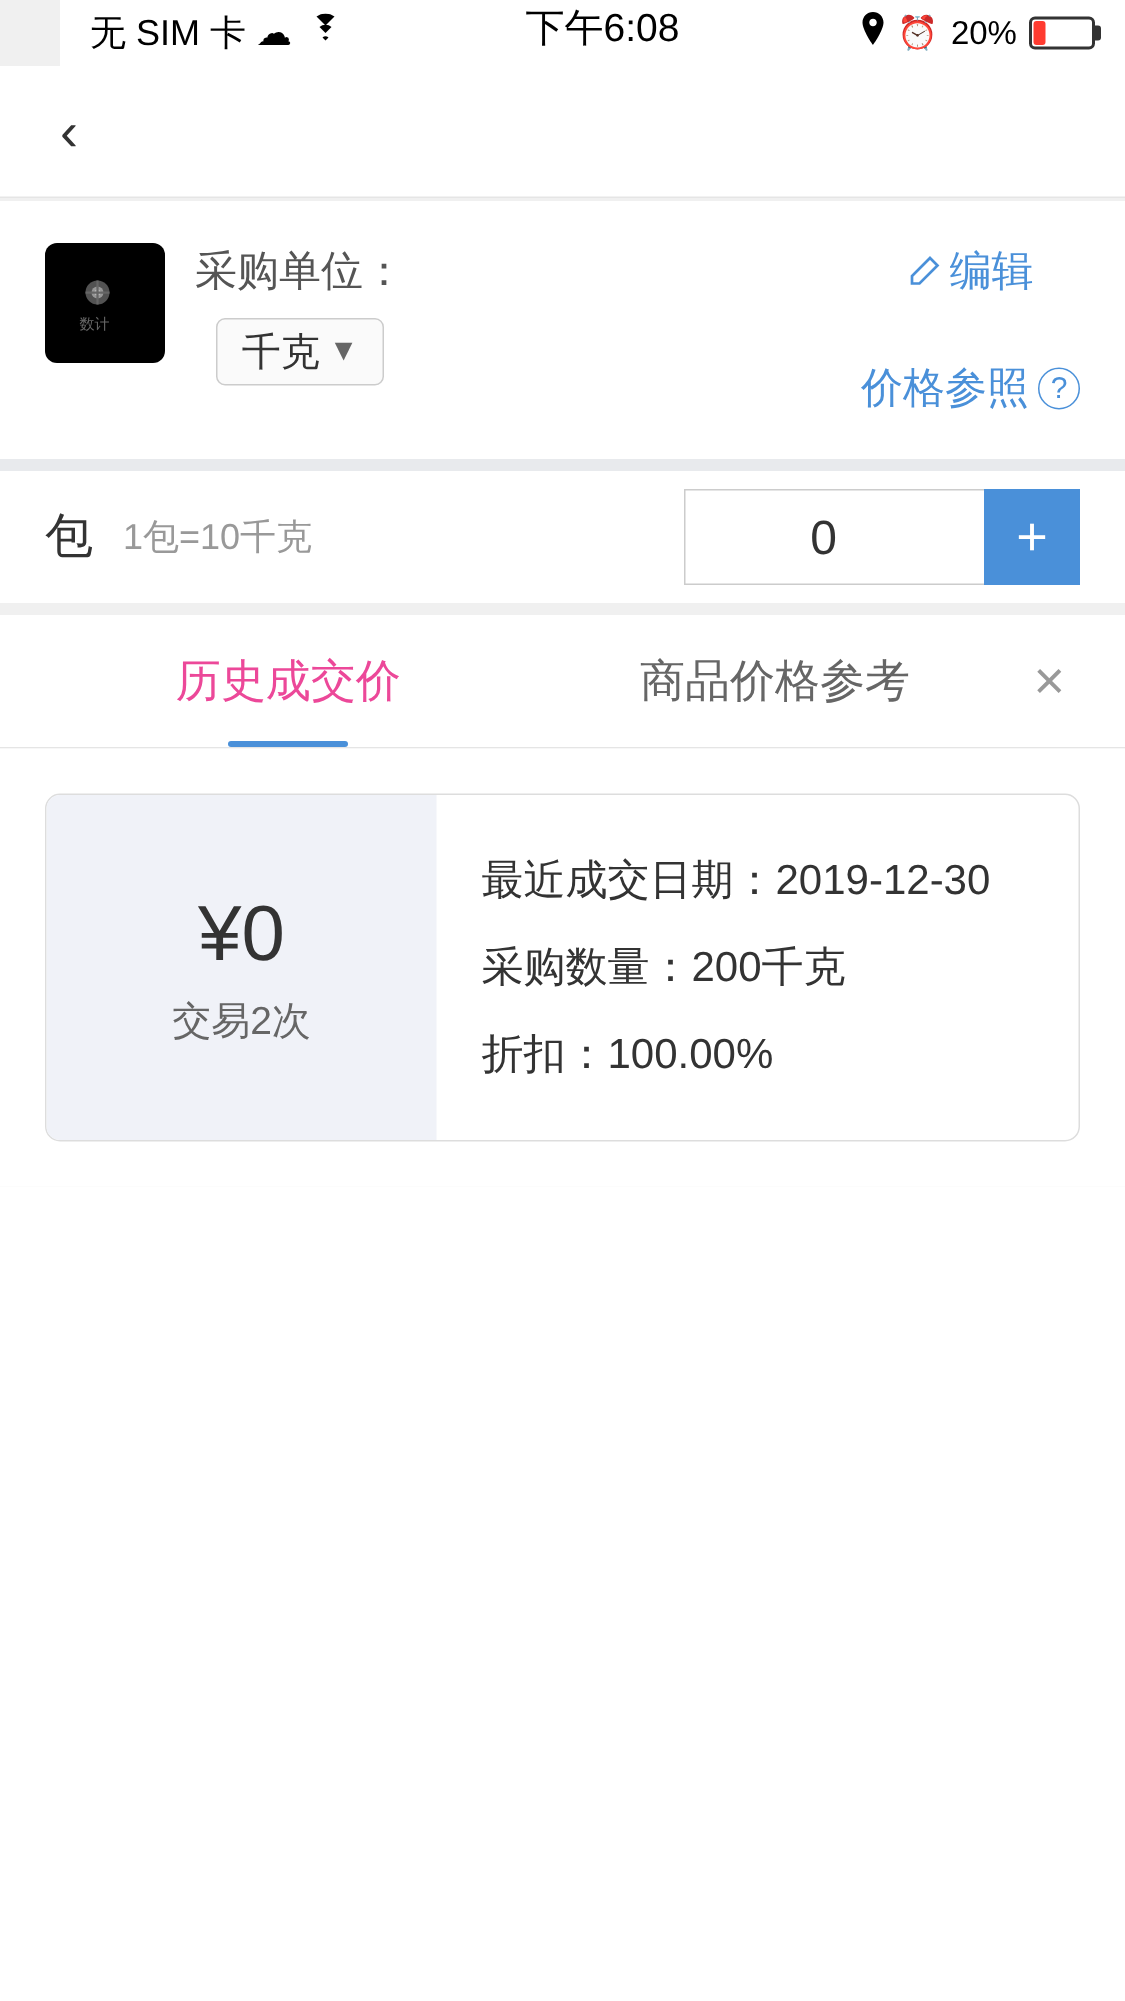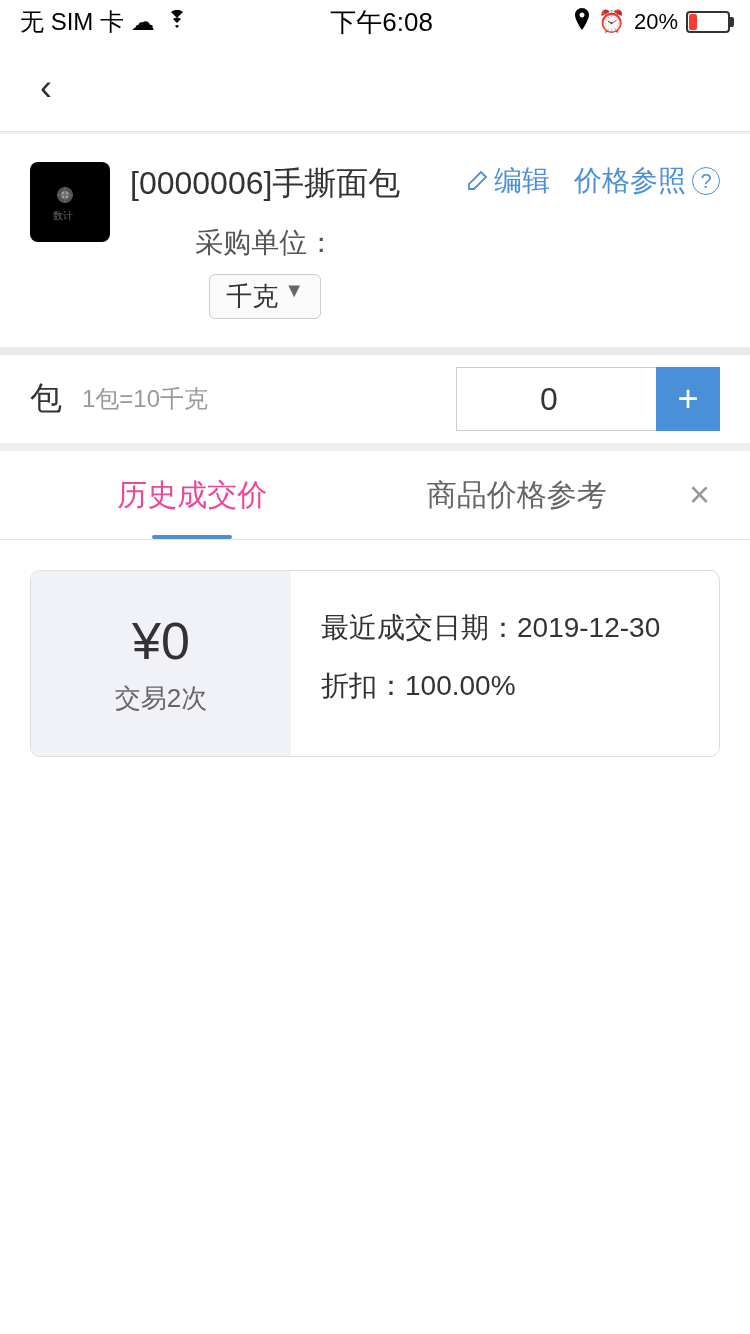--- a/index.html
+++ b/index.html
@@ -10,25 +10,25 @@
       font-family: -apple-system, 'PingFang SC', 'Helvetica Neue', sans-serif;
       background: #f0f0f0;
       font-size: 28px;
     }
 
     
     .status-bar {
       height: 44px;
       background: #fff;
       display: flex;
-      align-items: center;
       justify-content: space-between;
-      padding: 15px 20px;
+      padding: 1px 20px;
       font-size: 24px;
       color: #000;
+      margin-left: 40px;
     }
     .status-left { display: flex; align-items: center; gap: 8px; }
     .status-center { font-weight: 500; font-size: 26px; }
     .status-right { display: flex; align-items: center; gap: 8px; font-size: 22px; }
     .battery-icon {
       width: 44px;
       height: 22px;
       border: 2px solid #333;
       border-radius: 4px;
       position: relative;
@@ -121,21 +121,21 @@
       color: #555;
       flex-direction: column;
     }
     .unit-selector {
       border: 1px solid #ccc;
       border-radius: 6px;
       padding: 4px 16px;
       font-size: 26px;
       color: #333;
       display: flex;
-      align-items: flex-start;
+      align-items: center;
       gap: 6px;
       background: #fafafa;
     }
     .unit-selector .arrow { font-size: 20px; color: #666; }
     .product-edit {
       color: #4a90d9;
       font-size: 28px;
       display: flex;
       align-items: center;
       gap: 6px;
@@ -146,23 +146,23 @@
       font-size: 28px;
       display: flex;
       align-items: center;
       gap: 6px;
       white-space: nowrap;
       align-self: flex-end;
       margin-left: auto;
     }
     .product-right-col {
       display: flex;
-      flex-direction: row;
-      align-items: flex-start;
-      gap: 24px;
+      flex-direction: column;
+      align-items: center;
+      gap: 40px;
     }
 
     
     .divider-bar {
       height: 8px;
       background: #e8eaed;
     }
 
     
     .quantity-row {
@@ -349,21 +349,20 @@
         <svg width="50" height="50" viewBox="0 0 50 50">
           <circle cx="20" cy="18" r="8" fill="#888" opacity="0.6"></circle>
           <circle cx="20" cy="18" r="4" fill="#aaa" opacity="0.8"></circle>
           <circle cx="20" cy="18" r="2" fill="#bbb"></circle>
           <line x1="20" y1="10" x2="20" y2="26" stroke="#666" stroke-width="1.5"></line>
           <line x1="12" y1="18" x2="28" y2="18" stroke="#666" stroke-width="1.5"></line>
           <text x="8" y="42" font-size="10" fill="#666">数计</text>
         </svg>
       </div>
       <div class="product-info">
-        <span class="product-name">[0000006]手撕面包</span>
         <div class="product-unit">
           <span>采购单位：</span>
           <div class="unit-selector">
             <span>千克</span>
             <span class="arrow">▼</span>
           </div>
         </div>
       </div>
     </div>
     <div class="product-right-col">
@@ -408,19 +407,22 @@
   <div class="history-card">
     <div class="card-left">
       <div class="card-price">¥0</div>
       <div class="card-count">交易2次</div>
     </div>
     <div class="card-right">
       <div class="card-detail-row">
         <span>最近成交日期：</span><span>2019-12-30</span>
       </div>
       <div class="card-detail-row">
+        <span>采购数量：</span><span>200千克</span>
+      </div>
+      <div class="card-detail-row">
         <span>折扣：</span><span>100.00%</span>
       </div>
     </div>
   </div>
 </div>
 
 <div class="page-rest"></div>
 
 </body></html>

